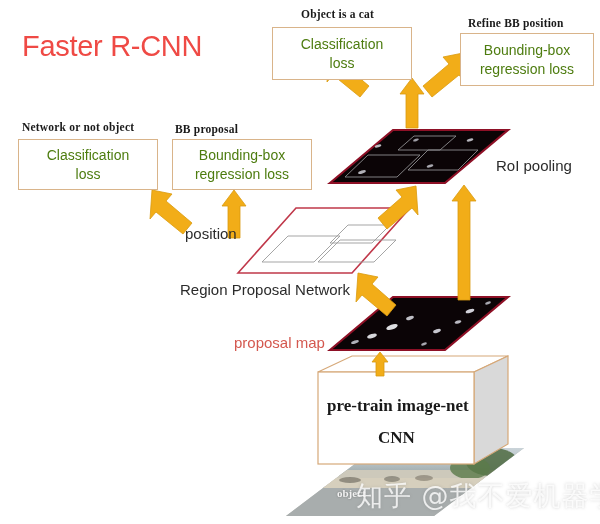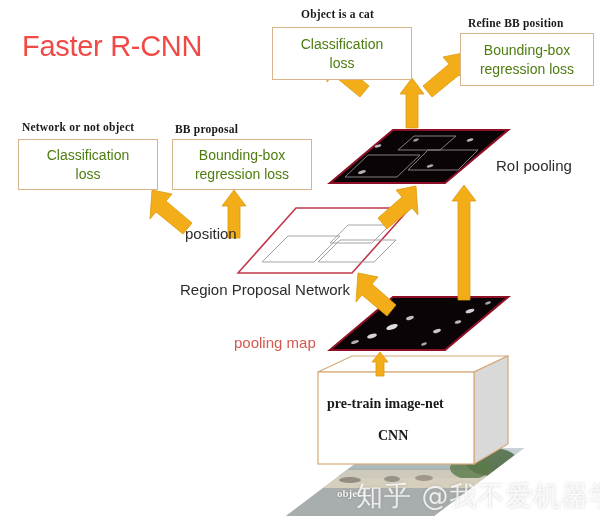--- a/index.html
+++ b/index.html
@@ -60,21 +60,21 @@
     position:absolute;
     font-size:15px;
     color:#d4584f;
     font-family:"Liberation Sans", sans-serif;
     white-space:nowrap;
   }
   .cube-text{
     position:absolute;
     font-family:"Liberation Serif", serif;
     font-weight:bold;
-    font-size:14px;
+    font-size:17px;
     color:#1a1a1a;
     white-space:nowrap;
   }
   .img-label{
     position:absolute;
     font-family:"Liberation Serif", serif;
     font-weight:bold;
     font-size:11px;
     color:#f2f2f2;
     white-space:nowrap;
@@ -249,21 +249,21 @@
       <span>regression loss</span>
     </div>
   </div>
 
   <div class="plainlabel" style="left:496px;top:157px;">RoI pooling</div>
 
   <div class="plainlabel" style="left:185px;top:225px;">position</div>
 
   <div class="plainlabel" style="left:180px;top:281px;">Region Proposal Network</div>
 
-  <div class="redlabel" style="left:234px;top:334px;">pooling map</div>
+  <div class="redlabel" style="left:234px;top:334px;">proposal map</div>
 
   <div class="cube-text" style="left:327px;top:396px;">pre-train  image-net</div>
   <div class="cube-text" style="left:378px;top:428px;text-align:center;">CNN</div>
 
   <div class="img-label" style="left:337px;top:487px;">object</div>
 
   <div class="watermark" style="left:356px;top:478px;">知乎 @我不爱机器学习</div>
 
 </div>
 

